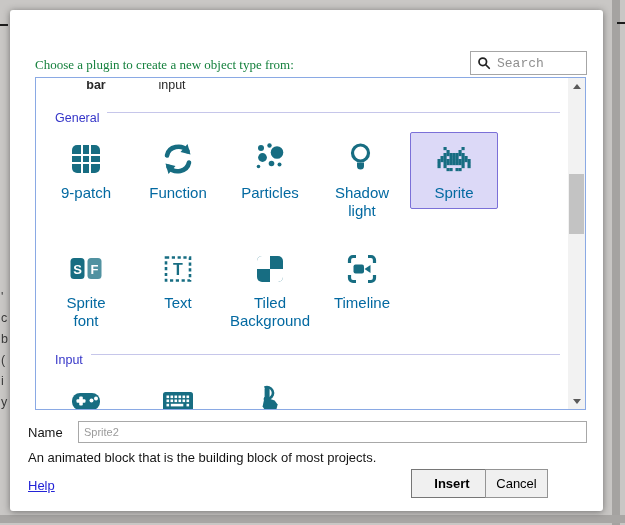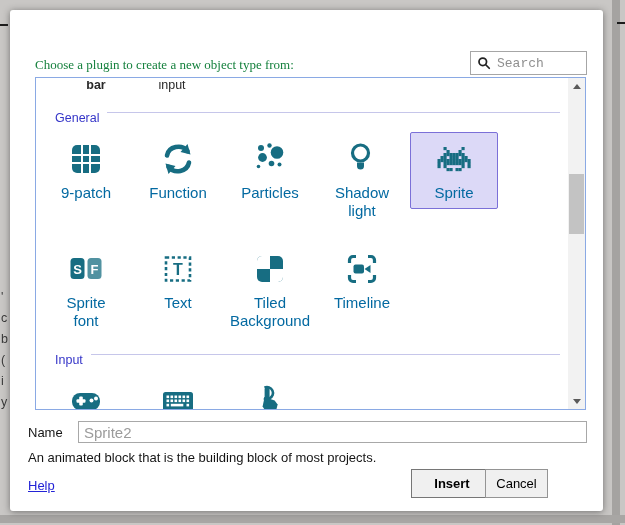--- a/index.html
+++ b/index.html
@@ -76,21 +76,21 @@
   .sb-btn { position:absolute; left:0; width:17px; height:16px; display:flex; align-items:center; justify-content:center; }
   .sb-up { top:0; } .sb-down { bottom:0; }
   .tri-up   { width:0; height:0; border-left:4px solid transparent; border-right:4px solid transparent; border-bottom:5px solid #5a5a5a; }
   .tri-down { width:0; height:0; border-left:4px solid transparent; border-right:4px solid transparent; border-top:5px solid #5a5a5a; }
   .sb-thumb { position:absolute; left:1px; right:1px; top:96px; height:60px; background:#c3c3c3; }
 
   
   .name-label { position:absolute; left:18px; top:415px; font-size:13px; color:#151515; }
   .name-input {
     position:absolute; left:68px; top:411px; width:509px; height:22px;
-    border:1px solid #a8a8a8; font-size:15px; color:#9b9b9b; padding:0 5px;
+    border:1px solid #a8a8a8; font-size:11px; color:#9b9b9b; padding:0 5px;
     font-family:"Liberation Sans", sans-serif; outline:none; background:#fff;
   }
   .description { position:absolute; left:18px; top:440px; font-size:13px; color:#151515; }
   .help-link { position:absolute; left:18px; top:468px; font-size:13px; color:#2323d6; text-decoration:underline; cursor:pointer; }
   .btn {
     position:absolute; top:459px; height:29px; background:#f0f0f0;
     font-size:13px; font-family:"Liberation Sans", sans-serif;
     display:flex; align-items:center; justify-content:center; color:#000;
   }
   .btn-insert { left:401px; width:82px; border:1px solid #767676; font-weight:bold; }

